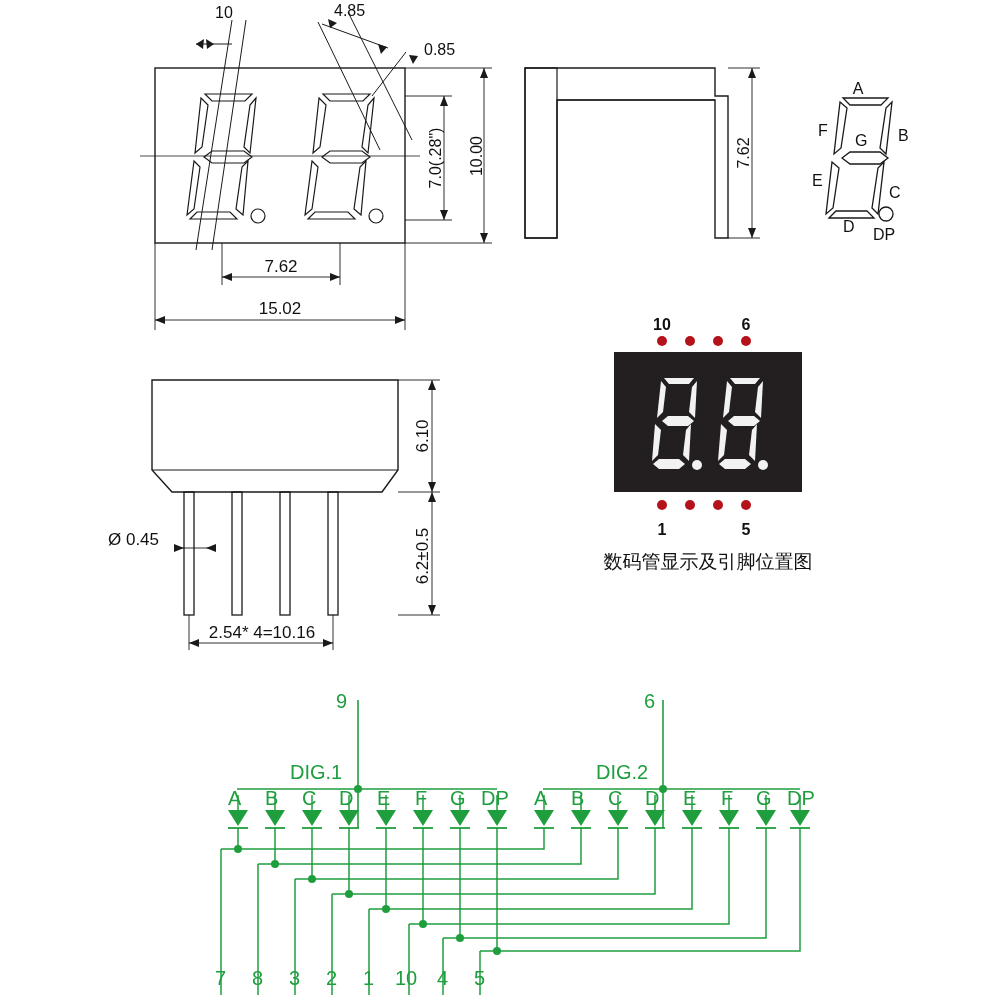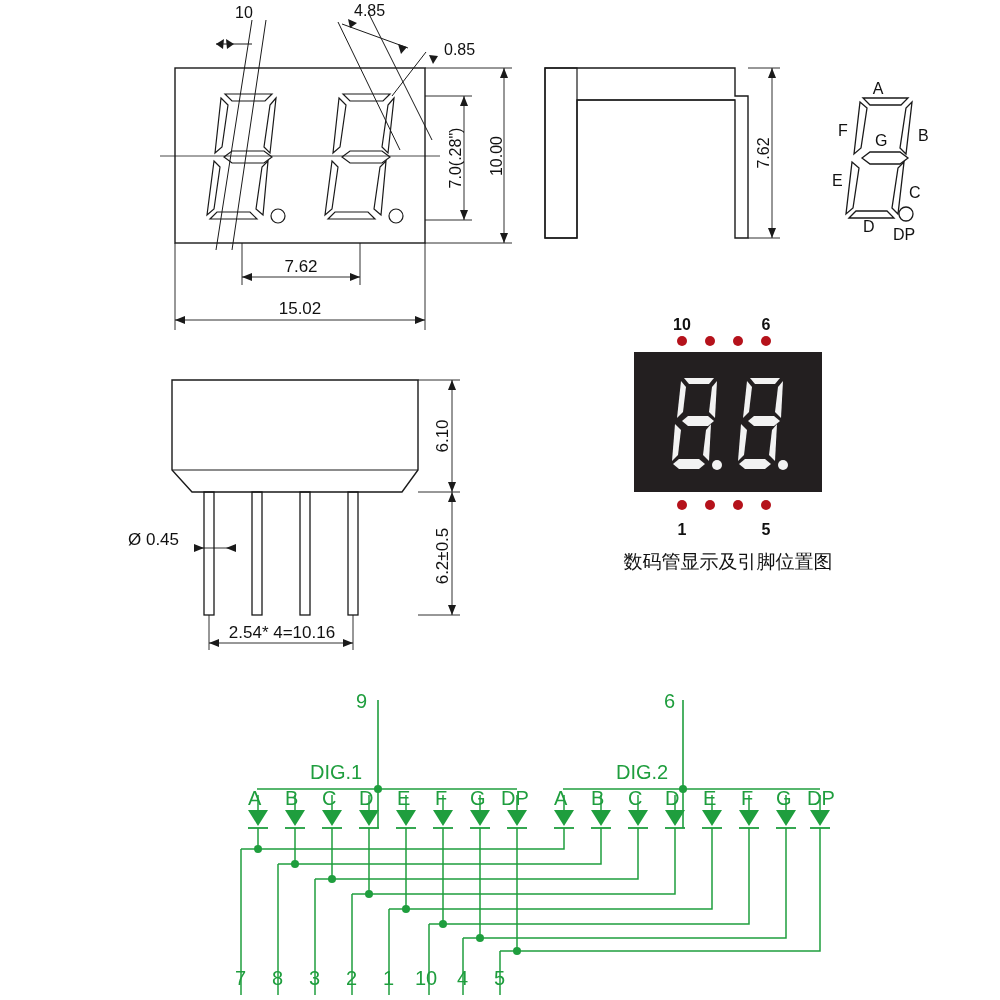--- a/index.html
+++ b/index.html
@@ -1,17 +1,17 @@
 <!DOCTYPE html>
 <html><head>
 <meta charset="utf-8">
 <style>
   html,body{margin:0;padding:0;}
   body{width:1000px;height:1000px;background:#ffffff;font-family:"Liberation Sans",sans-serif;position:relative;overflow:hidden;}
-  .root{position:absolute;inset:0;padding-left:20px;}
+  .root{position:absolute;inset:0;}
   svg{display:block;}
   .lbl{font-family:"Liberation Sans",sans-serif;fill:#111;}
   .cn{font-family:"DejaVu Sans",sans-serif;fill:#111;}
   .grn{fill:#1f9e3e;font-family:"Liberation Sans",sans-serif;}
 </style>
 </head>
 <body>
 
 <div class="root">
 

